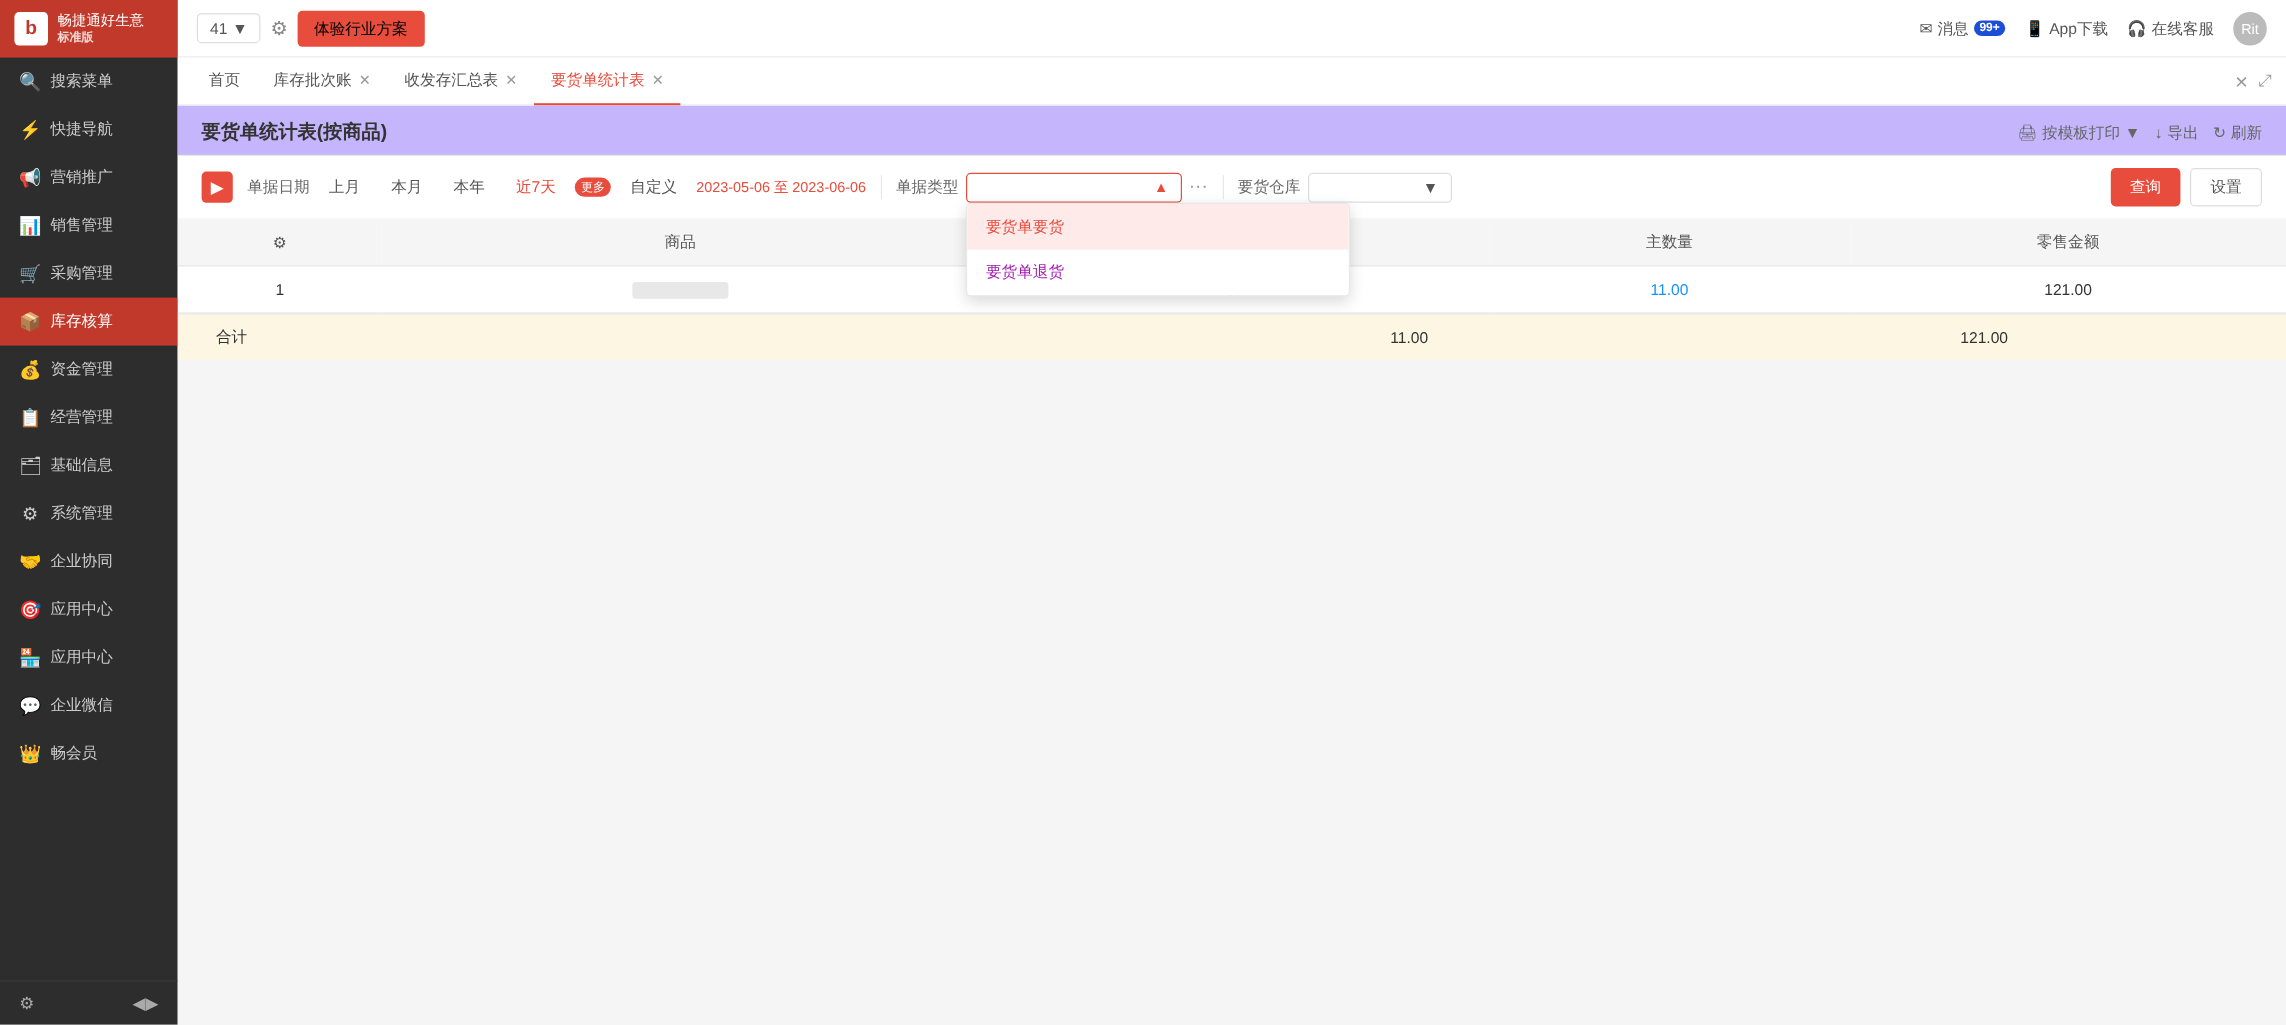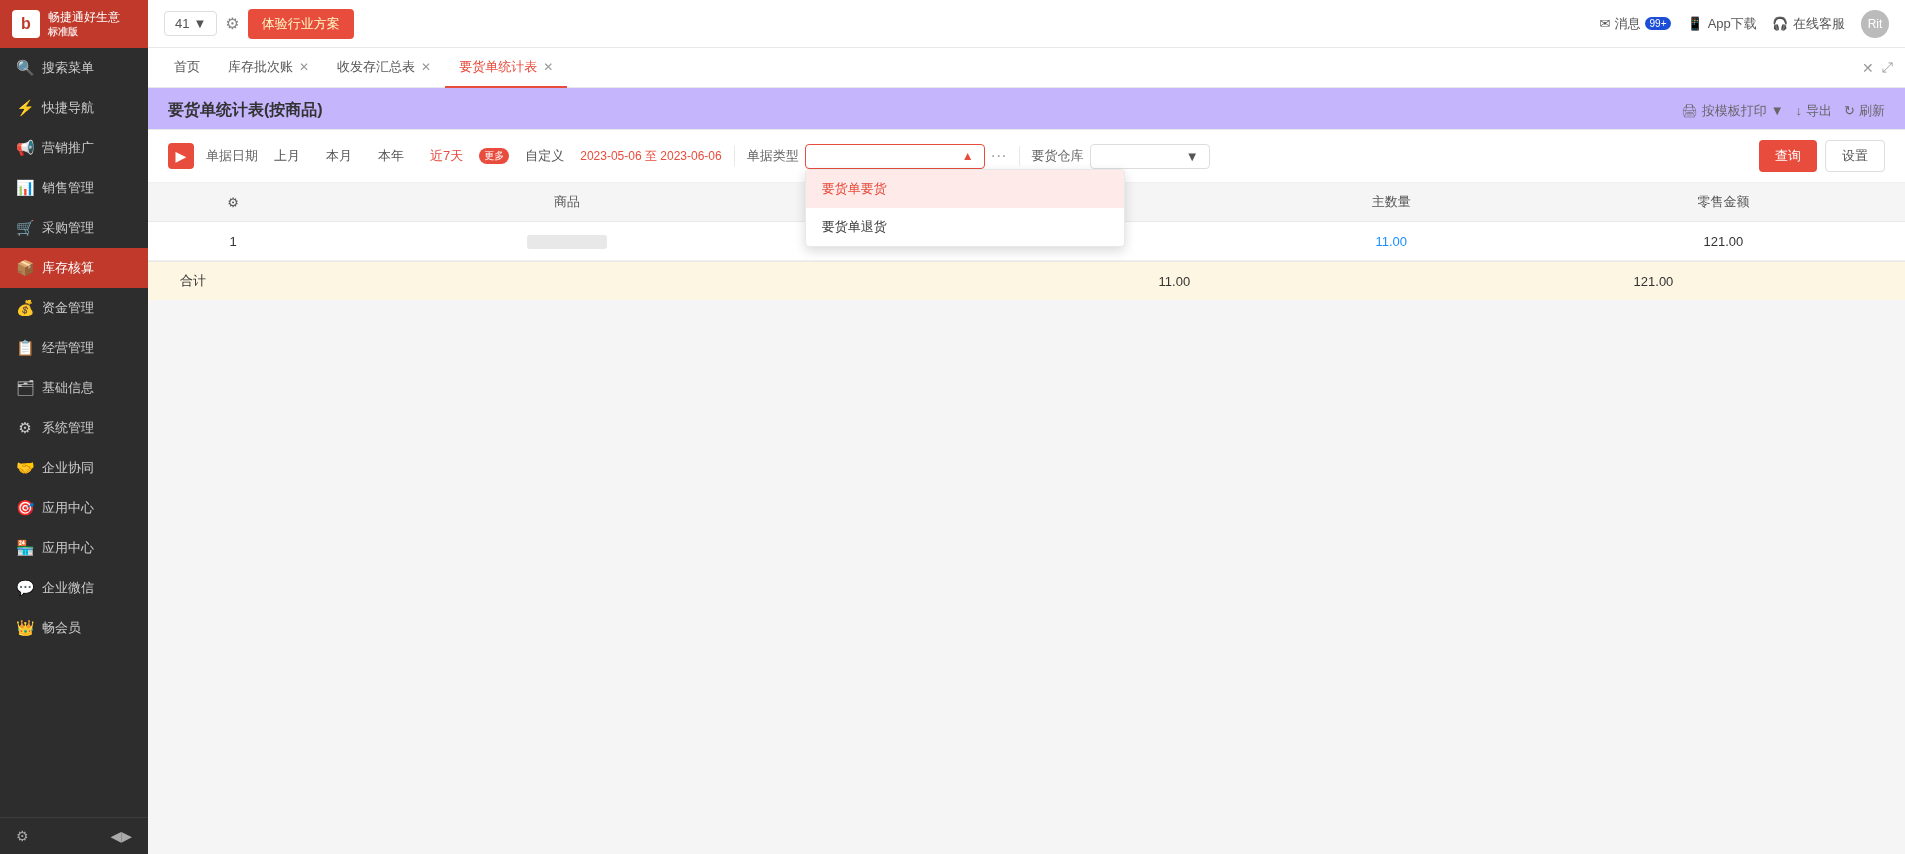--- a/index.html
+++ b/index.html
@@ -85,37 +85,37 @@
       gap: 4px;
       border: 1px solid #ddd;
       border-radius: 4px;
       padding: 4px 10px;
       font-size: 13px;
       cursor: pointer;
       color: #555;
     }
     .trial-btn {
       background: #e74c3c;
-      color: #fef9c3;
+      color: #000000;
       border: none;
       border-radius: 4px;
       padding: 6px 14px;
       font-size: 13px;
       cursor: pointer;
       text-align: center;
     }
     .topbar-right { display: flex; align-items: center; gap: 16px; }
     .topbar-btn { display: flex; align-items: center; gap: 4px; color: #555; cursor: pointer; font-size: 13px; }
     .badge {
       background: #1d4ed8;
       color: #fff;
       font-size: 10px;
       border-radius: 8px;
       padding: 1px 5px;
-      font-weight: normal;
+      font-weight: bold;
     }
     .avatar { width: 28px; height: 28px; border-radius: 50%; background: #bbb; display: flex; align-items: center; justify-content: center; color: #fff; font-size: 12px; }
 
     
     .tabs {
       background: #fff;
       height: 40px;
       display: flex;
       align-items: center;
       padding: 0 12px;
@@ -265,21 +265,21 @@
       border-radius: 4px;
       box-shadow: 0 4px 12px rgba(0,0,0,0.15);
       z-index: 200;
       min-width: 200px;
       overflow: hidden;
     }
     .dropdown-item {
       padding: 10px 16px;
       cursor: pointer;
       font-size: 13px;
-      color: #404040;
+      color: #a21caf;
     }
     .dropdown-item.selected { background: #ffeaea; color: #e74c3c; }
 
     
     .table-container {
       background: #fff;
       margin: 0;
     }
     .data-table {
       width: 100%;

